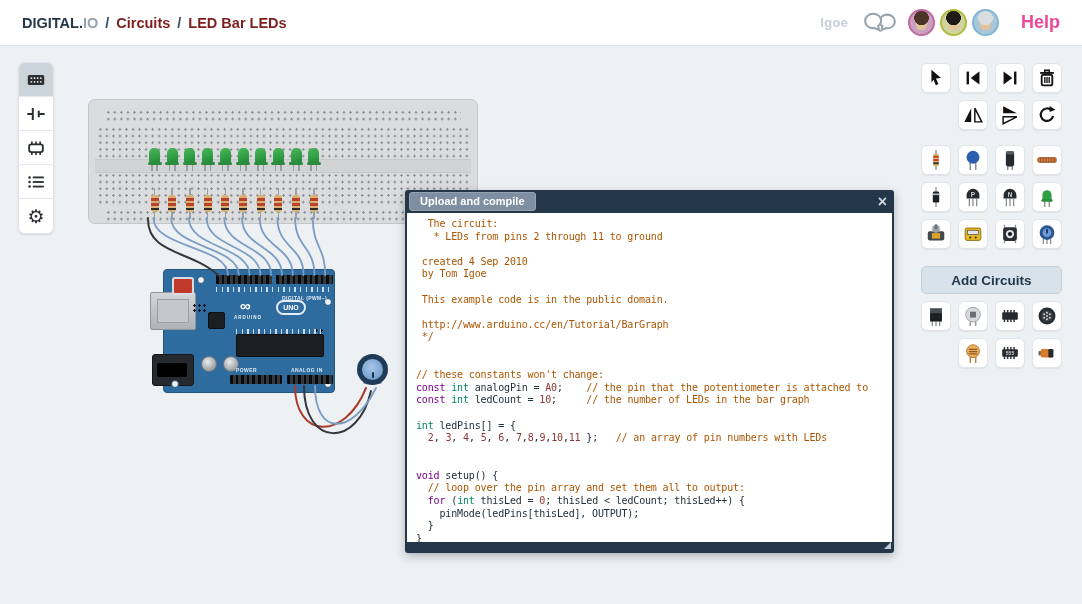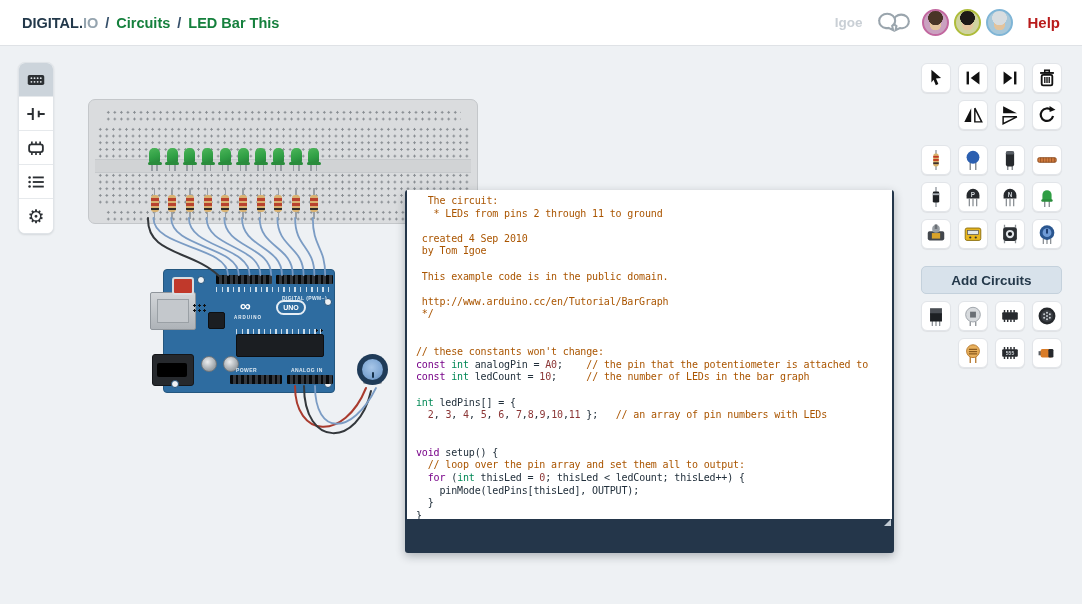--- a/index.html
+++ b/index.html
@@ -6,27 +6,27 @@
   body{width:1082px;height:604px;overflow:hidden;background:#eef1f4;
        font-family:"Liberation Sans", sans-serif; position:relative;}
   
   header{position:absolute;left:0;top:0;width:1082px;height:46px;background:#fff;
          border-bottom:1px solid #dfe2e6;display:flex;align-items:center;
          justify-content:space-between;padding:0 22px;box-sizing:border-box;z-index:30;}
   .crumb{display:flex;align-items:center;gap:7px;font-size:14.5px;font-weight:bold;color:#22384a;}
   .crumb .brand b{color:#22384a;}
   .crumb .brand i{font-style:normal;font-weight:600;color:#95a4af;}
   .crumb .sep{color:#36506a;font-weight:600;}
-  .crumb a{color:#15803d;text-decoration:none;cursor:pointer;}
+  .crumb a{color:#7f1d1d;text-decoration:none;cursor:pointer;}
   .hright{display:flex;align-items:center;gap:10px;}
   .saved{color:#c9cfd5;font-size:13.5px;font-weight:bold;margin-right:4px;}
   .chat{display:flex;align-items:center;cursor:pointer;}
   .avatars{display:flex;align-items:center;gap:5px;}
   .avatar{width:27px;height:27px;border-radius:50%;box-sizing:border-box;cursor:pointer;}
-  .help{font-size:15px;font-weight:bold;color:#b91c1c;cursor:pointer;margin-left:4px;}
+  .help{font-size:18px;font-weight:bold;color:#ec4899;cursor:pointer;margin-left:12px;}
   
   .ltools{position:absolute;left:18px;top:62px;width:34px;border-radius:7px;overflow:hidden;
           box-shadow:0 1px 2px rgba(30,40,50,.12);border:1px solid #e0e4e8;z-index:20;background:#fff;}
   .ltool{width:34px;height:34px;display:flex;align-items:center;justify-content:center;
          background:#fff;border-bottom:1px solid #e6e9ec;cursor:pointer;box-sizing:border-box;}
   .ltool:last-child{border-bottom:none;}
   .ltool.sel{background:#ccd4db;}
   .gear-glyph{font-size:19px;color:#2b2f33;line-height:1;}
   
   .breadboard{position:absolute;left:88px;top:99px;width:390px;height:125px;background:#dadcde;
@@ -104,21 +104,21 @@
 </style>
 </head>
 <body>
 
 <header>
   <div class="crumb">
     <span class="brand"><b>DIGITAL.</b><i>IO</i></span>
     <span class="sep">/</span>
     <a>Circuits</a>
     <span class="sep">/</span>
-    <a>LED Bar This</a>
+    <a>LED Bar LEDs</a>
   </div>
   <div class="hright">
     <span class="saved">Igoe</span>
     <span class="chat">
       <svg width="36" height="26" viewBox="0 0 28 20">
         <g stroke="#9aa5ad" stroke-width="1.6" fill="#ffffff">
           <path d="M25.5 8.6a5.9 5.1 0 0 0-11.8 0 5.9 5.1 0 0 0 2.2 3.9l-.7 3.1 3.4-1.7c.9.2 1.2.2 1.8.2a5.9 5.1 0 0 0 5.1-5.5z"></path>
           <path d="M2.5 8.2a6.2 5.4 0 0 1 12.4 0 6.2 5.4 0 0 1-2.3 4.1l.7 3.3-3.6-1.8c-.9.2-1.2.2-1.9.2a6.2 5.4 0 0 1-5.3-5.8z"></path>
         </g>
       </svg>
@@ -297,20 +297,24 @@
       <path d="M277.4,218 C277.4,248 303.6,246 303.6,275" stroke="#7b9cc4" stroke-width="1.8" fill="none" stroke-linecap="round"></path>
       <path d="M295.1,218 C295.1,248 314.4,246 314.4,275" stroke="#7b9cc4" stroke-width="1.8" fill="none" stroke-linecap="round"></path>
       <path d="M312.79999999999995,218 C312.79999999999995,248 325.2,246 325.2,275" stroke="#7b9cc4" stroke-width="1.8" fill="none" stroke-linecap="round"></path>
       <path d="M148,218 C147,255 192,250 219,276" stroke="#34383c" stroke-width="2" fill="none" stroke-linecap="round"></path>
       <path d="M295,386 C295,438 344,442 366,388" stroke="#a93b2e" stroke-width="2" fill="none" stroke-linecap="round"></path>
       <path d="M304,386 C304,448 358,448 371,391" stroke="#34383c" stroke-width="2" fill="none" stroke-linecap="round"></path>
       <path d="M315,386 C315,436 352,436 376,388" stroke="#7b9cc4" stroke-width="1.8" fill="none" stroke-linecap="round"></path>
     </svg>
 
   <section class="panel">
+    <div class="panel-bar">
+      <button class="chipbtn">Upload and compile</button>
+      <span class="closex">×</span>
+    </div>
     <div class="code" id="code"><div class="ln"><span class="sc">  The circuit:</span></div><div class="ln"><span class="sc">   * LEDs from pins 2 through 11 to ground</span></div><div class="ln"></div><div class="ln"><span class="sc"> created 4 Sep 2010</span></div><div class="ln"><span class="sc"> by Tom Igoe</span></div><div class="ln"></div><div class="ln"><span class="sc"> This example code is in the public domain.</span></div><div class="ln"></div><div class="ln"><span class="sc"> http://www.arduino.cc/en/Tutorial/BarGraph</span></div><div class="ln"><span class="sc"> */</span></div><div class="ln"></div><div class="ln"></div><div class="ln"><span class="sc">// these constants won't change:</span></div><div class="ln"><span class="sk">const</span><span class="sp"> </span><span class="st">int</span><span class="sp"> analogPin = </span><span class="sn">A0</span><span class="sp">;    </span><span class="sc">// the pin that the potentiometer is attached to</span></div><div class="ln"><span class="sk">const</span><span class="sp"> </span><span class="st">int</span><span class="sp"> ledCount = </span><span class="sn">10</span><span class="sp">;     </span><span class="sc">// the number of LEDs in the bar graph</span></div><div class="ln"></div><div class="ln"><span class="st">int</span><span class="sp"> ledPins[] = {</span></div><div class="ln"><span class="sp">  </span><span class="sn">2</span><span class="sp">, </span><span class="sn">3</span><span class="sp">, </span><span class="sn">4</span><span class="sp">, </span><span class="sn">5</span><span class="sp">, </span><span class="sn">6</span><span class="sp">, </span><span class="sn">7</span><span class="sp">,</span><span class="sn">8</span><span class="sp">,</span><span class="sn">9</span><span class="sp">,</span><span class="sn">10</span><span class="sp">,</span><span class="sn">11</span><span class="sp"> };   </span><span class="sc">// an array of pin numbers with LEDs</span></div><div class="ln"></div><div class="ln"></div><div class="ln"><span class="sk">void</span><span class="sp"> setup() {</span></div><div class="ln"><span class="sp">  </span><span class="sc">// loop over the pin array and set them all to output:</span></div><div class="ln"><span class="sp">  </span><span class="sk">for</span><span class="sp"> (</span><span class="st">int</span><span class="sp"> thisLed = </span><span class="sn">0</span><span class="sp">; thisLed &lt; ledCount; thisLed++) {</span></div><div class="ln"><span class="sp">    pinMode(ledPins[thisLed], OUTPUT);</span></div><div class="ln"><span class="sp">  }</span></div><div class="ln"><span class="sp">}</span></div></div>
     <div class="panel-foot">
       <span class="grip"></span>
     </div>
   </section>
 
   <div class="rgrid" id="rtools" style="top:63px">
       <button class="ibtn">
         <span style="display: flex;">
           <svg width="22" height="22" viewBox="0 0 24 24">

